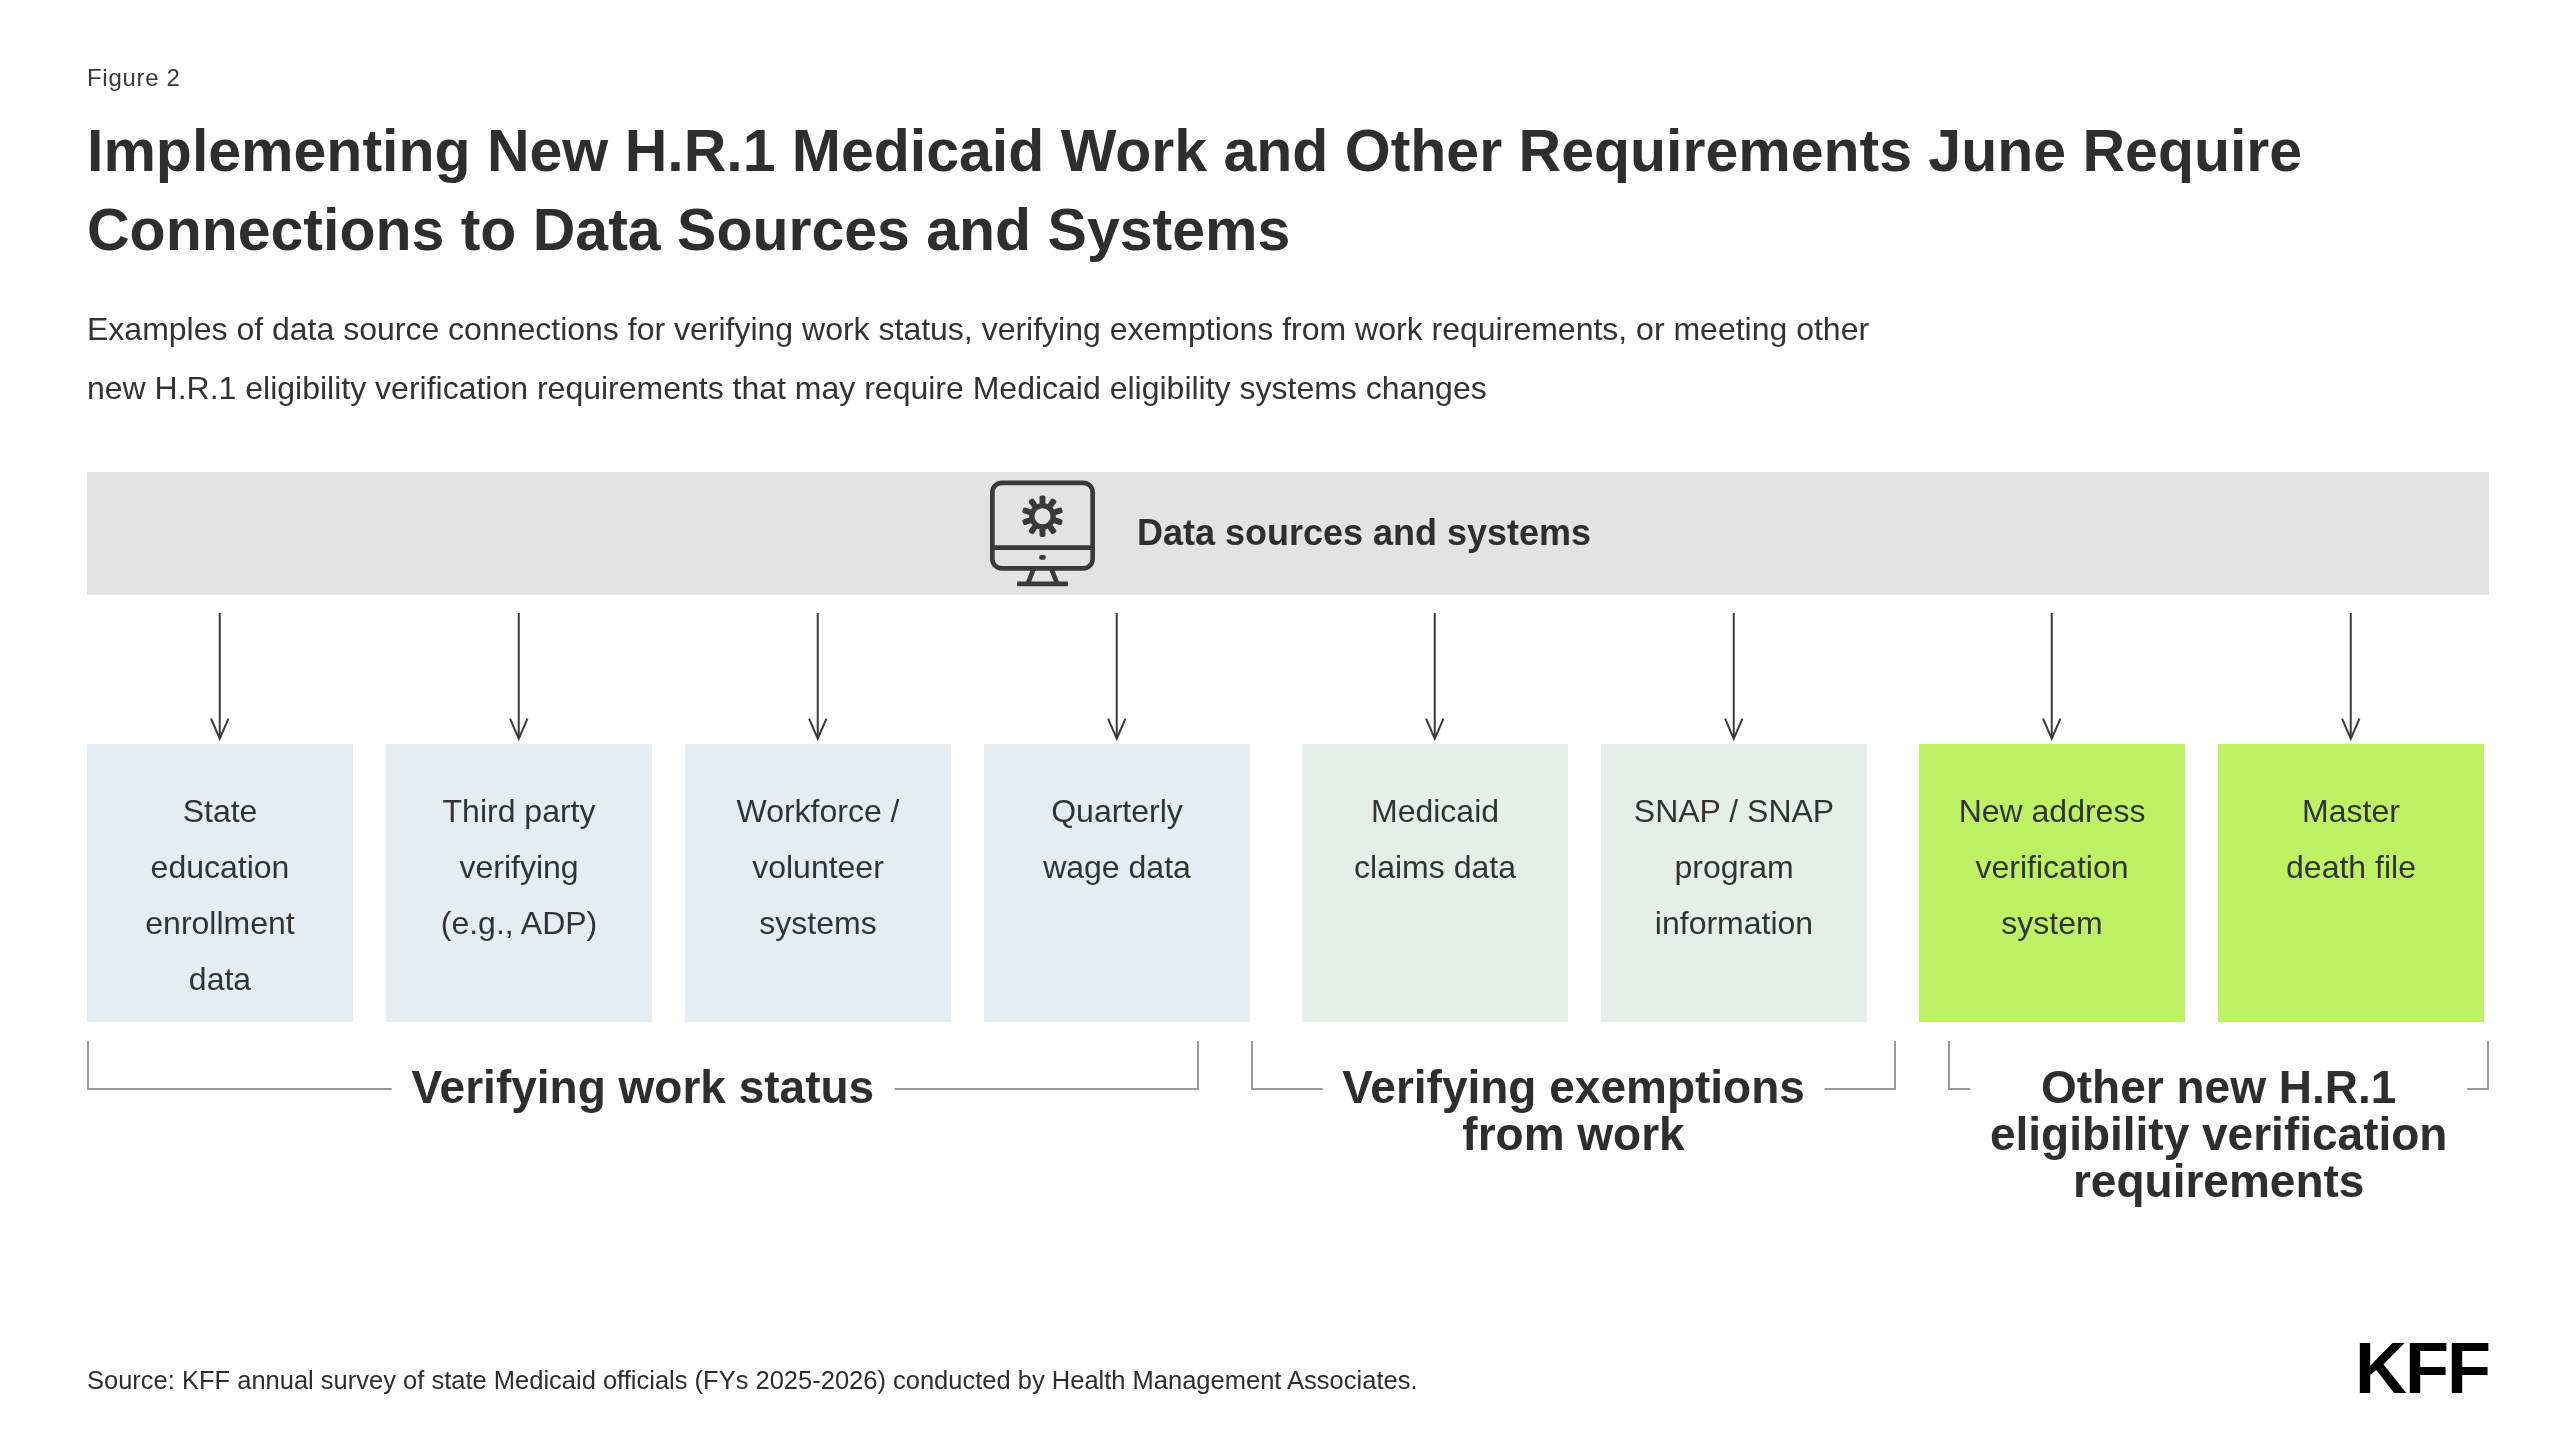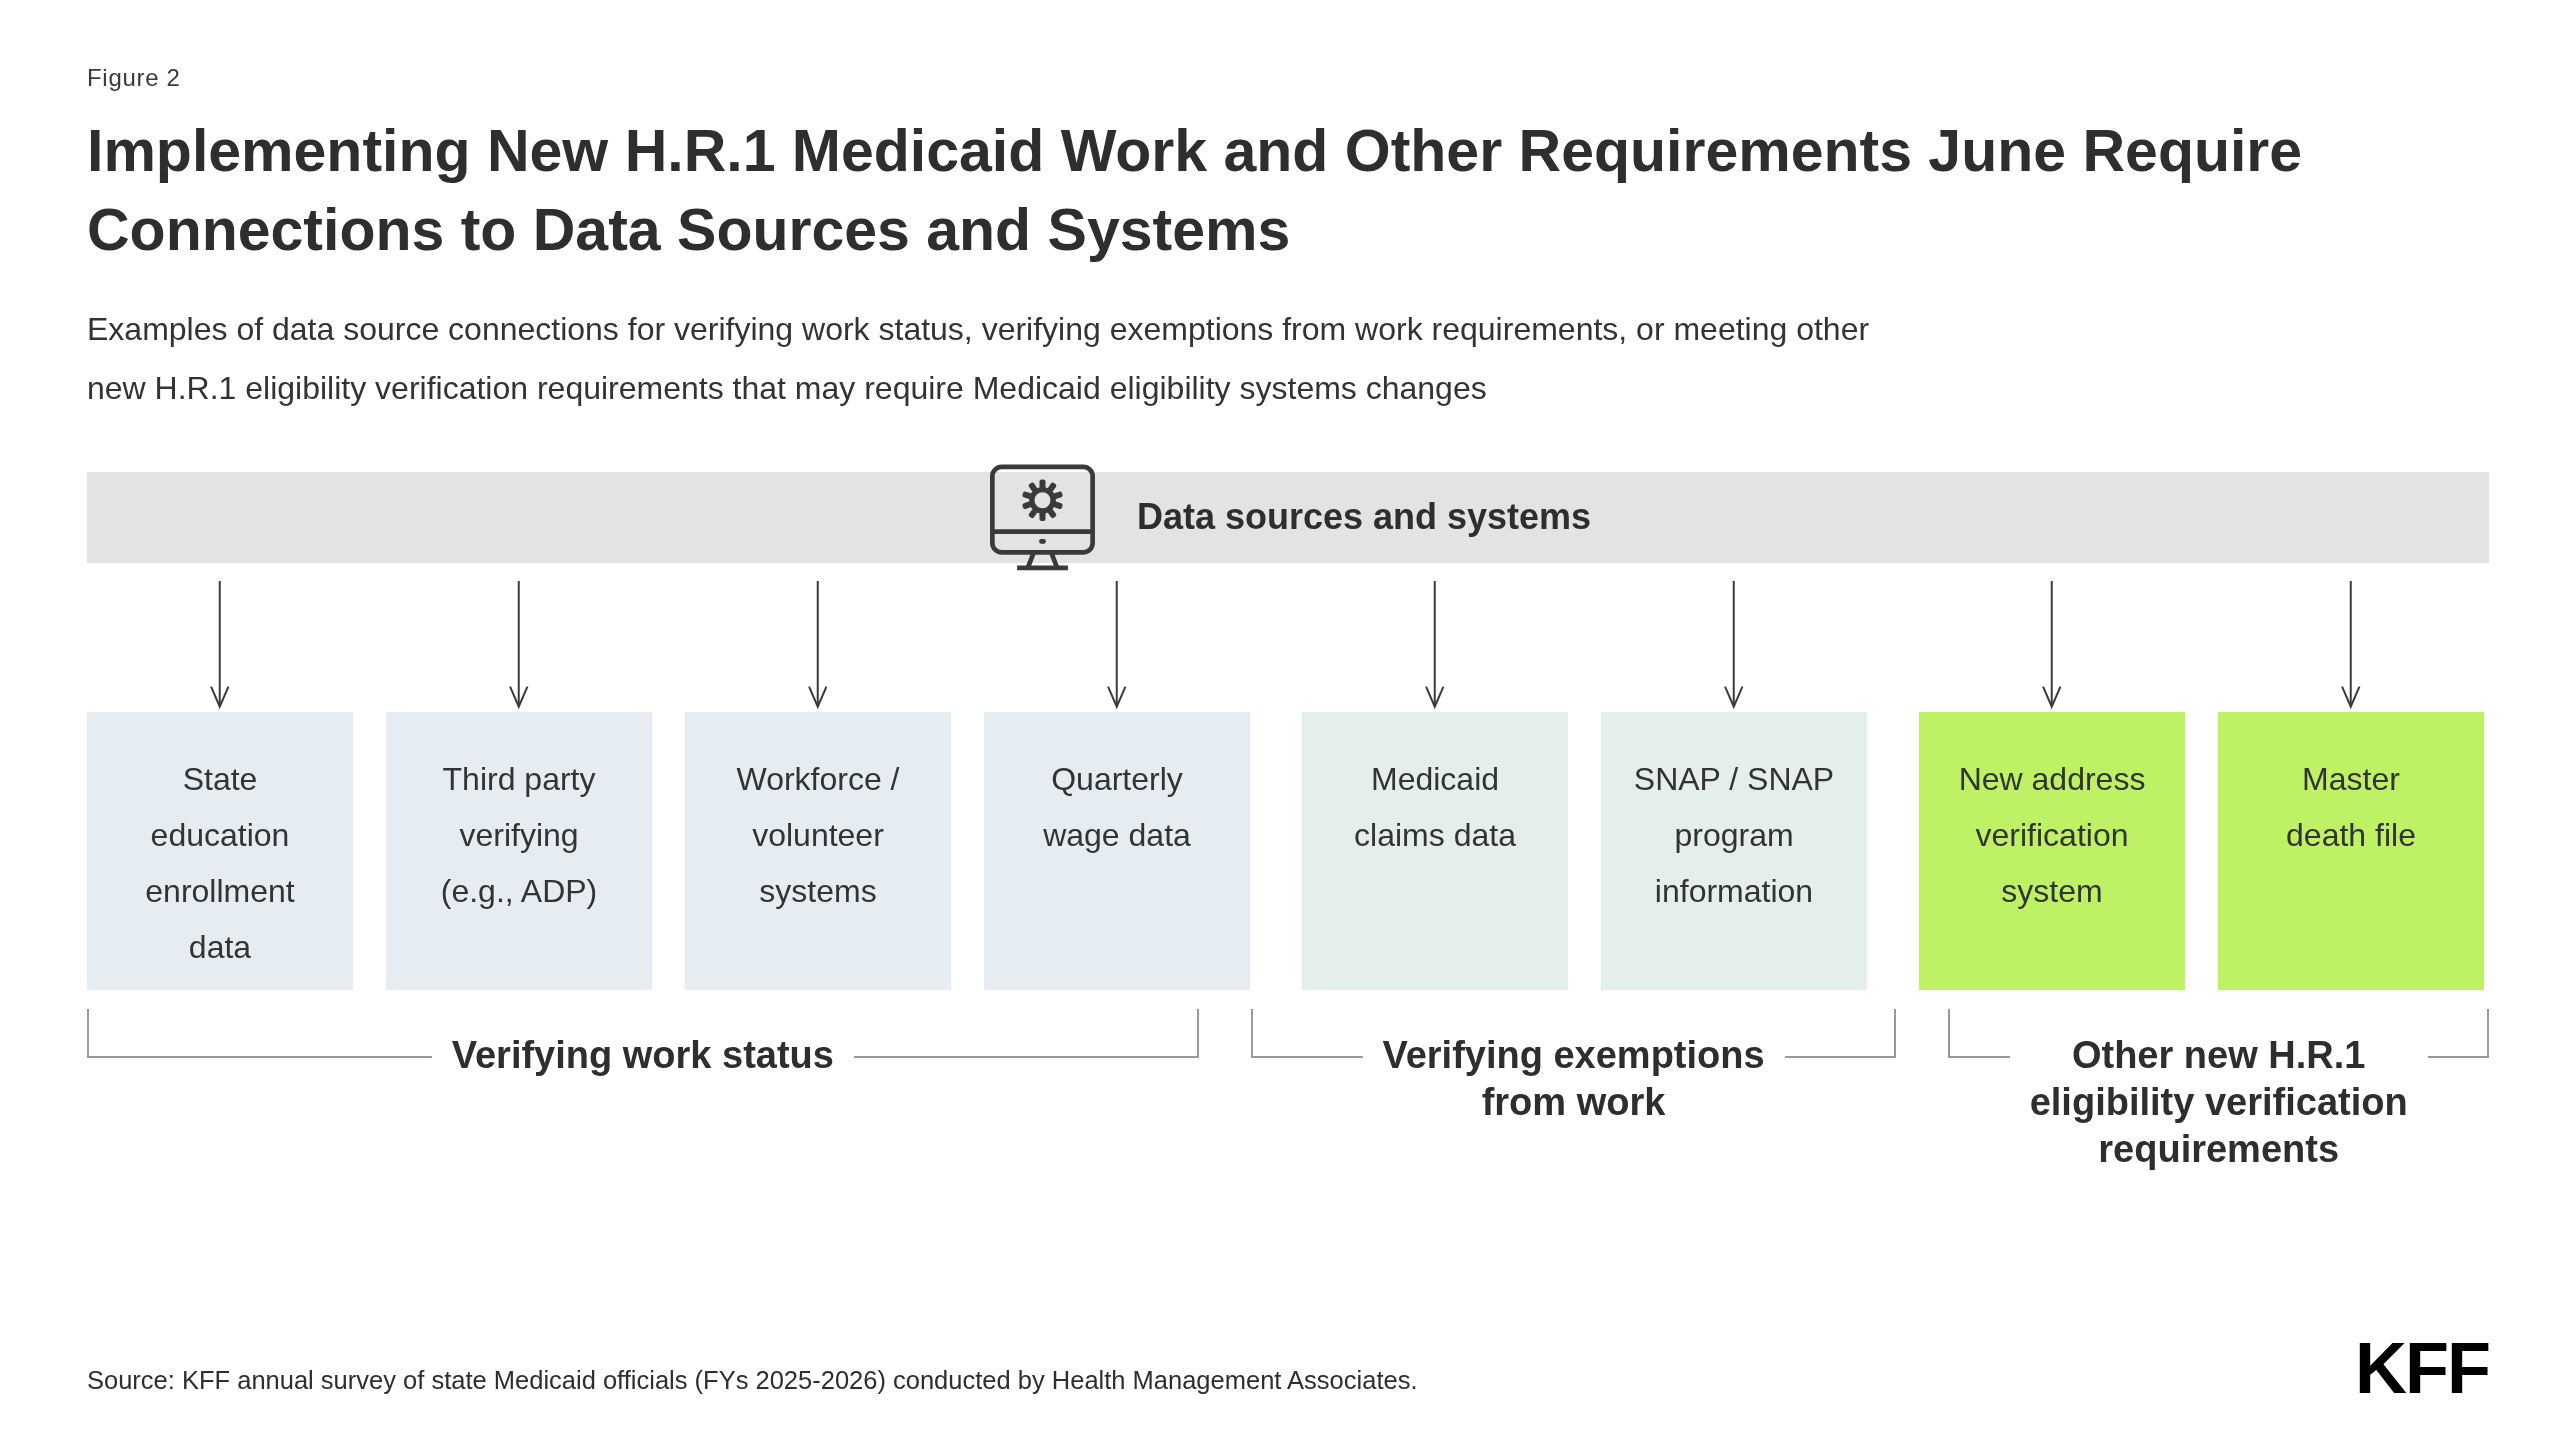--- a/index.html
+++ b/index.html
@@ -21,21 +21,21 @@
     line-height: 79px; white-space: pre-line;
   }
 
   .subtitle {
     margin-top: 29.5px;
     font-size: 32px; color: #333333;
     line-height: 59px; white-space: pre-line;
   }
 
   .header-bar {
-    margin-top: 54px; height: 91px;
+    margin-top: 54px; height: 123px;
     background: #e3e3e3;
     display: flex; align-items: center; justify-content: center; gap: 37px;
   }
   .header-bar .bar-label { font-size: 36px; font-weight: bold; color: #2e2e2e; }
   .monitor-icon-svg { display: block; }
 
   .arrows-row, .boxes-row, .brackets-row {
     display: flex; gap: 52px;
   }
   .arrow-group, .box-group { display: flex; gap: 33px; }
@@ -59,21 +59,21 @@
     border-right: 2px solid #999999;
     border-bottom: 2px solid #999999;
   }
   .bracket-1 { width: 1164px; }
   .bracket-2 { width: 676px; }
   .bracket-3 { width: 566px; }
   .bracket-label {
     position: absolute; top: 100%; left: 50%;
     transform: translate(-50%, -24px);
     background: #ffffff; padding: 0 20px;
-    font-size: 38px; font-weight: bold; color: #2e2e2e;
+    font-size: 46px; font-weight: bold; color: #2e2e2e;
     line-height: 47px; white-space: pre-line; text-align: center;
     width: max-content; max-width: 604px;
   }
 
   .footer {
     position: absolute; left: 87px; right: 87px; bottom: 54px;
     display: flex; justify-content: space-between; align-items: flex-end;
   }
   .source-note { font-size: 25.5px; color: #2e2e2e; }
   .kff-logo {

